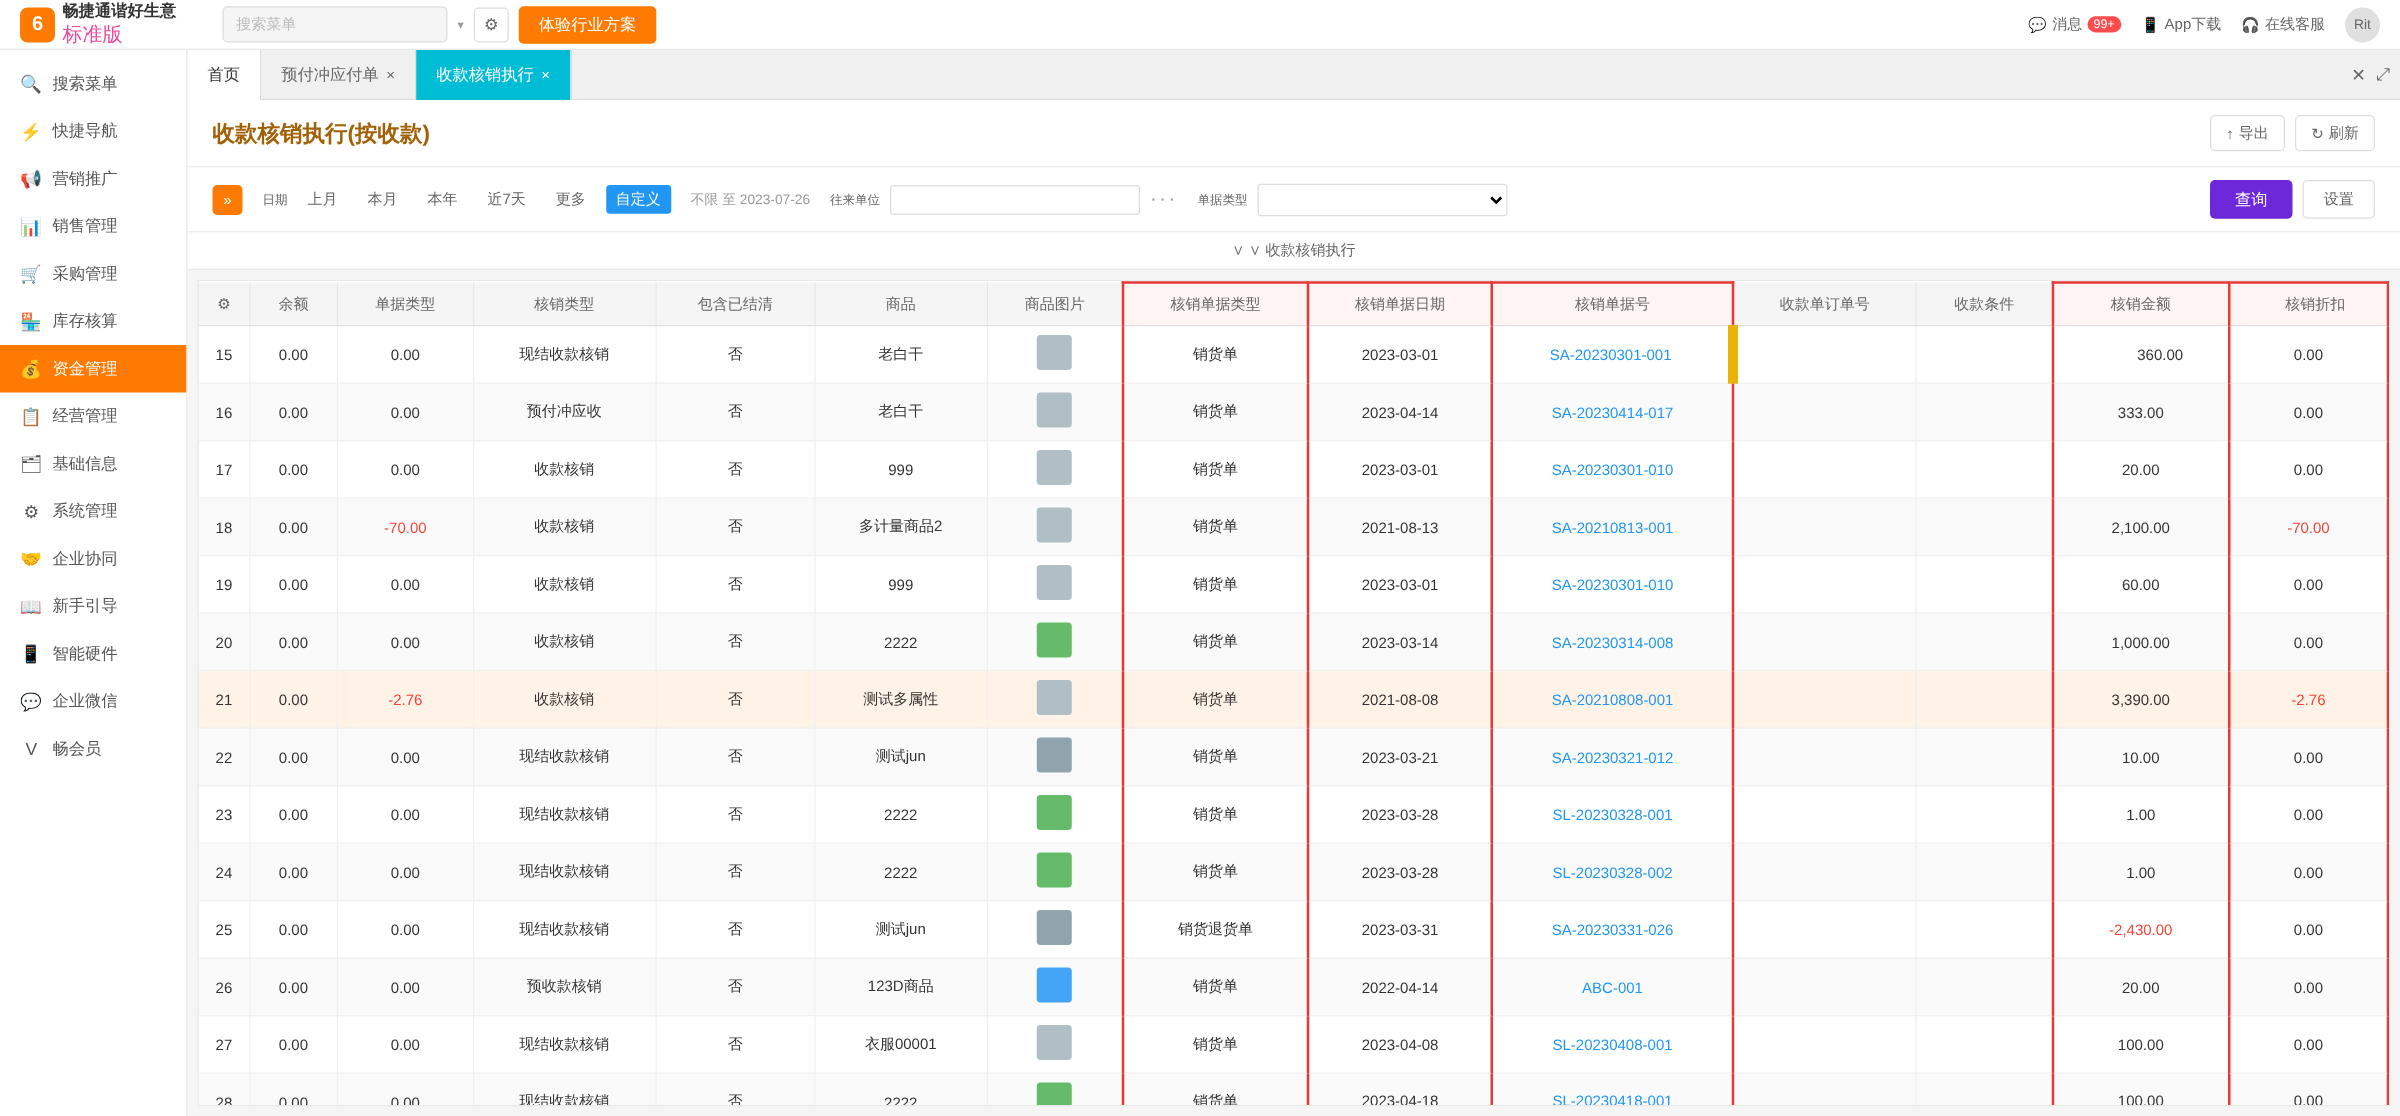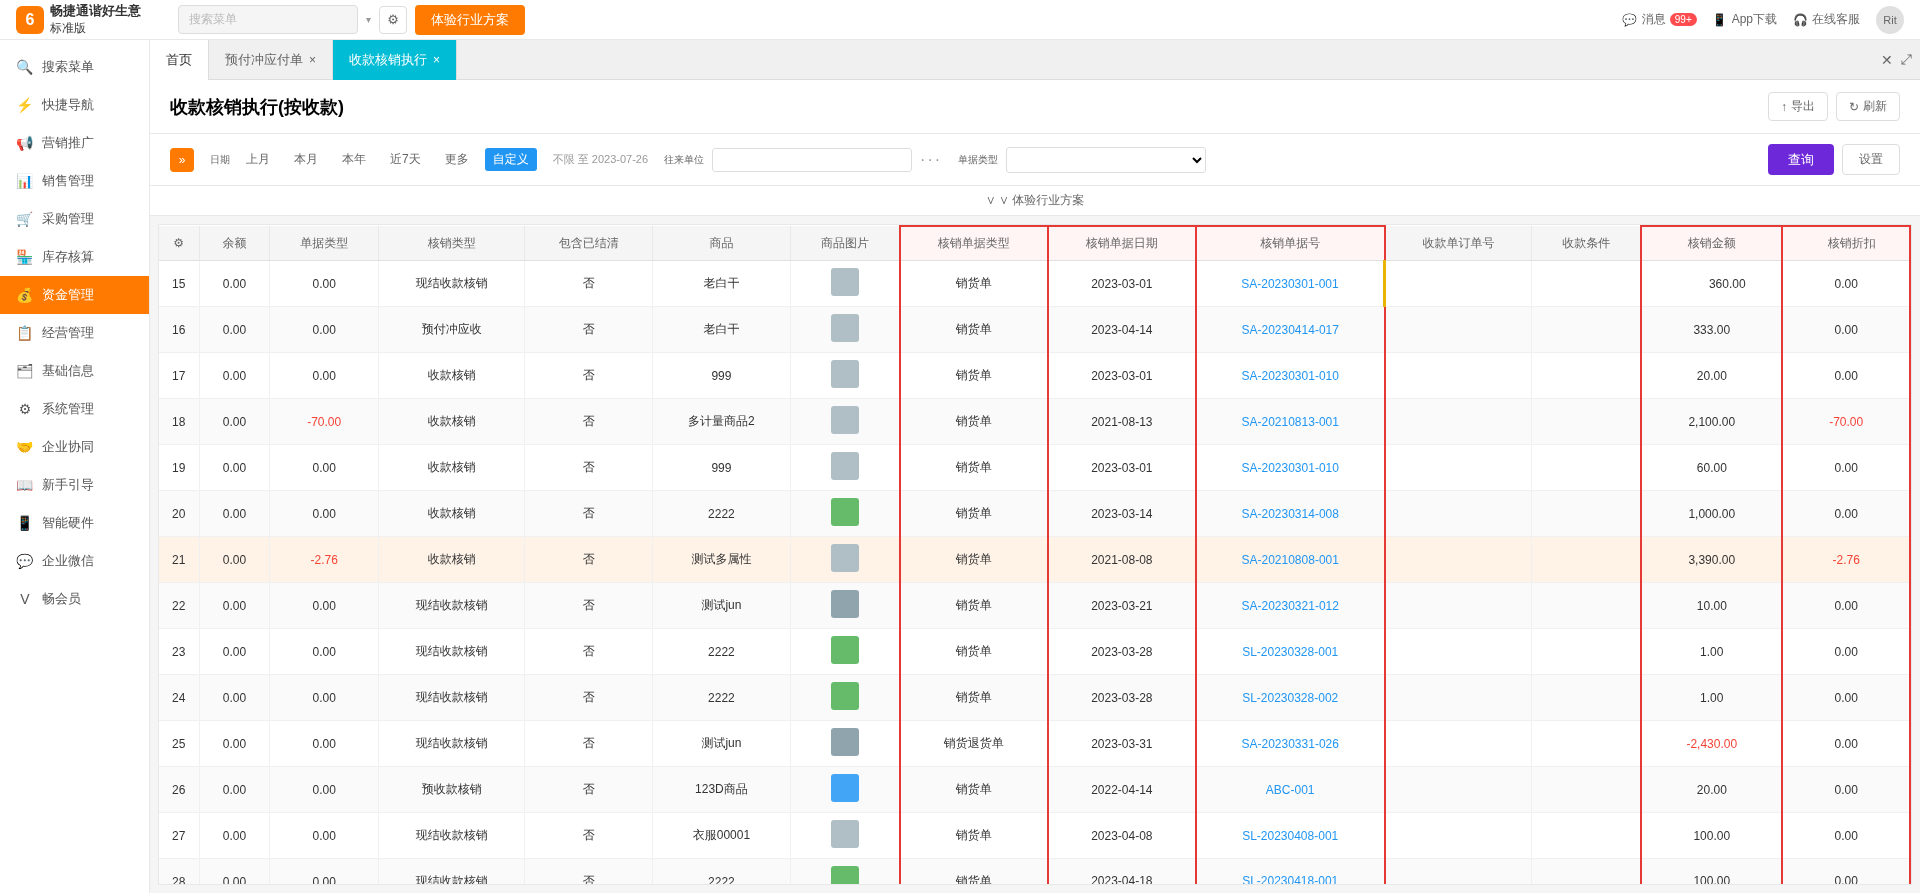--- a/index.html
+++ b/index.html
@@ -2,21 +2,21 @@
 <html><head>
   <meta charset="utf-8">
   <style>
     * { box-sizing: border-box; margin: 0; padding: 0; }
     body { font-family: 'Microsoft YaHei', Arial, sans-serif; font-size: 13px; background: #f5f5f5; color: #333; width: 1920px; height: 893px; overflow: hidden; }
 
     
     .top-bar { height: 40px; background: #fff; display: flex; align-items: center; padding: 0 16px; border-bottom: 1px solid #e8e8e8; gap: 12px; }
     .logo-area { display: flex; align-items: center; gap: 6px; width: 150px; }
     .logo-icon { width: 28px; height: 28px; background: #ff7a00; border-radius: 6px; display: flex; align-items: center; justify-content: center; color: white; font-size: 16px; font-weight: bold; }
-    .logo-text { font-size: 12px; color: #404040; }
+    .logo-text { font-size: 16px; color: #ec4899; }
     .brand-name { font-size: 13px; color: #333; font-weight: bold; }
     .top-search { flex: 1; display: flex; align-items: center; gap: 8px; }
     .search-box { background: #f5f5f5; border: 1px solid #e0e0e0; border-radius: 4px; padding: 4px 10px; width: 200px; color: #999; font-size: 12px; }
     .dropdown-arrow { color: #999; font-size: 10px; }
     .gear-btn { width: 28px; height: 28px; border: 1px solid #ddd; border-radius: 4px; display: flex; align-items: center; justify-content: center; cursor: pointer; color: #666; }
     .industry-btn { background: #ff7a00; color: white; border: none; border-radius: 4px; padding: 6px 16px; cursor: pointer; font-size: 13px; }
     .top-right { display: flex; align-items: center; gap: 16px; margin-left: auto; }
     .top-right-item { display: flex; align-items: center; gap: 4px; font-size: 12px; color: #666; cursor: pointer; }
     .badge { background: #ff4d4f; color: white; border-radius: 10px; padding: 1px 5px; font-size: 10px; }
     .user-avatar { width: 28px; height: 28px; background: #e0e0e0; border-radius: 50%; display: flex; align-items: center; justify-content: center; font-size: 11px; color: #666; }
@@ -37,21 +37,21 @@
     .tab.home { background: #fff; color: #333; }
     .tab.active { background: #00bcd4; color: white; }
     .tab-close { font-size: 12px; cursor: pointer; }
     .tab-spacer { flex: 1; background: #f0f0f0; }
     .tab-actions { display: flex; align-items: center; padding: 0 8px; gap: 8px; }
     .tab-action-btn { background: none; border: none; cursor: pointer; color: #666; font-size: 14px; }
 
     
     .page-content { flex: 1; background: #f5f5f5; overflow: hidden; display: flex; flex-direction: column; }
     .page-header { background: #fff; padding: 12px 20px; display: flex; align-items: center; justify-content: space-between; border-bottom: 1px solid #e8e8e8; }
-    .page-title { font-size: 18px; font-weight: bold; color: #000000; }
+    .page-title { font-size: 18px; font-weight: bold; color: #a16207; }
     .page-actions { display: flex; gap: 8px; }
     .action-btn { display: flex; align-items: center; gap: 4px; padding: 5px 12px; border: 1px solid #ddd; border-radius: 4px; cursor: pointer; background: #fff; font-size: 12px; color: #666; }
 
     
     .filter-area { background: #fff; padding: 10px 20px; border-bottom: 1px solid #e8e8e8; display: flex; align-items: center; gap: 16px; flex-wrap: wrap; }
     .filter-expand { width: 24px; height: 24px; background: #ff7a00; color: white; border-radius: 4px; display: flex; align-items: center; justify-content: center; cursor: pointer; font-size: 12px; }
     .filter-group { display: flex; align-items: center; gap: 8px; }
     .filter-label { color: #666; font-size: 10px; }
     .filter-btn { padding: 3px 8px; border-radius: 3px; cursor: pointer; font-size: 12px; color: #666; }
     .filter-btn-custom { background: #2196f3; color: white; padding: 3px 8px; border-radius: 3px; font-size: 12px; cursor: pointer; }
@@ -235,21 +235,21 @@
           <select class="filter-select"></select>
         </div>
         <div style="margin-left:auto;display:flex;gap:8px;">
           <button class="search-btn">查询</button>
           <button class="setting-btn">设置</button>
         </div>
       </div>
 
       <div class="expand-more">
         <span>∨</span>
-        <span>∨ 体验行业方案</span>
+        <span>∨ 收款核销执行</span>
       </div>
 
       <div class="table-container">
         <table>
           <thead>
             <tr>
               <th style="width:40px;">⚙</th>
               <th>余额</th>
               <th>单据类型</th>
               <th>核销类型</th>
@@ -269,21 +269,21 @@
           <tr>
     <td>15</td>
     <td>0.00</td>
     <td class="">0.00</td>
     <td>现结收款核销</td>
     <td>否</td>
     <td>老白干</td>
     <td><div style="width:28px;height:28px;background:#b0bec5;border-radius:3px;display:inline-block;"></div></td>
     <td style="border-left:2px solid #e53935;border-right:2px solid #e53935;">销货单</td>
     <td style="border-left:2px solid #e53935;border-right:2px solid #e53935;">2023-03-01</td>
-    <td style="border-left:2px solid #e53935;border-right:3px solid #eab308;"><a class="link-text" href="#">SA-20230301-001</a></td>
+    <td style="border-left:2px solid #e53935;border-right:8px solid #eab308;"><a class="link-text" href="#">SA-20230301-001</a></td>
     <td></td>
     <td></td>
     <td style="border-left:2px solid #e53935;border-right:2px solid #e53935;padding-left:41px;" class="">360.00</td>
     <td style="border-left:2px solid #e53935;border-right:2px solid #e53935;" class="">0.00</td>
   </tr>
               <tr>
     <td>16</td>
     <td>0.00</td>
     <td class="">0.00</td>
     <td>预付冲应收</td>

